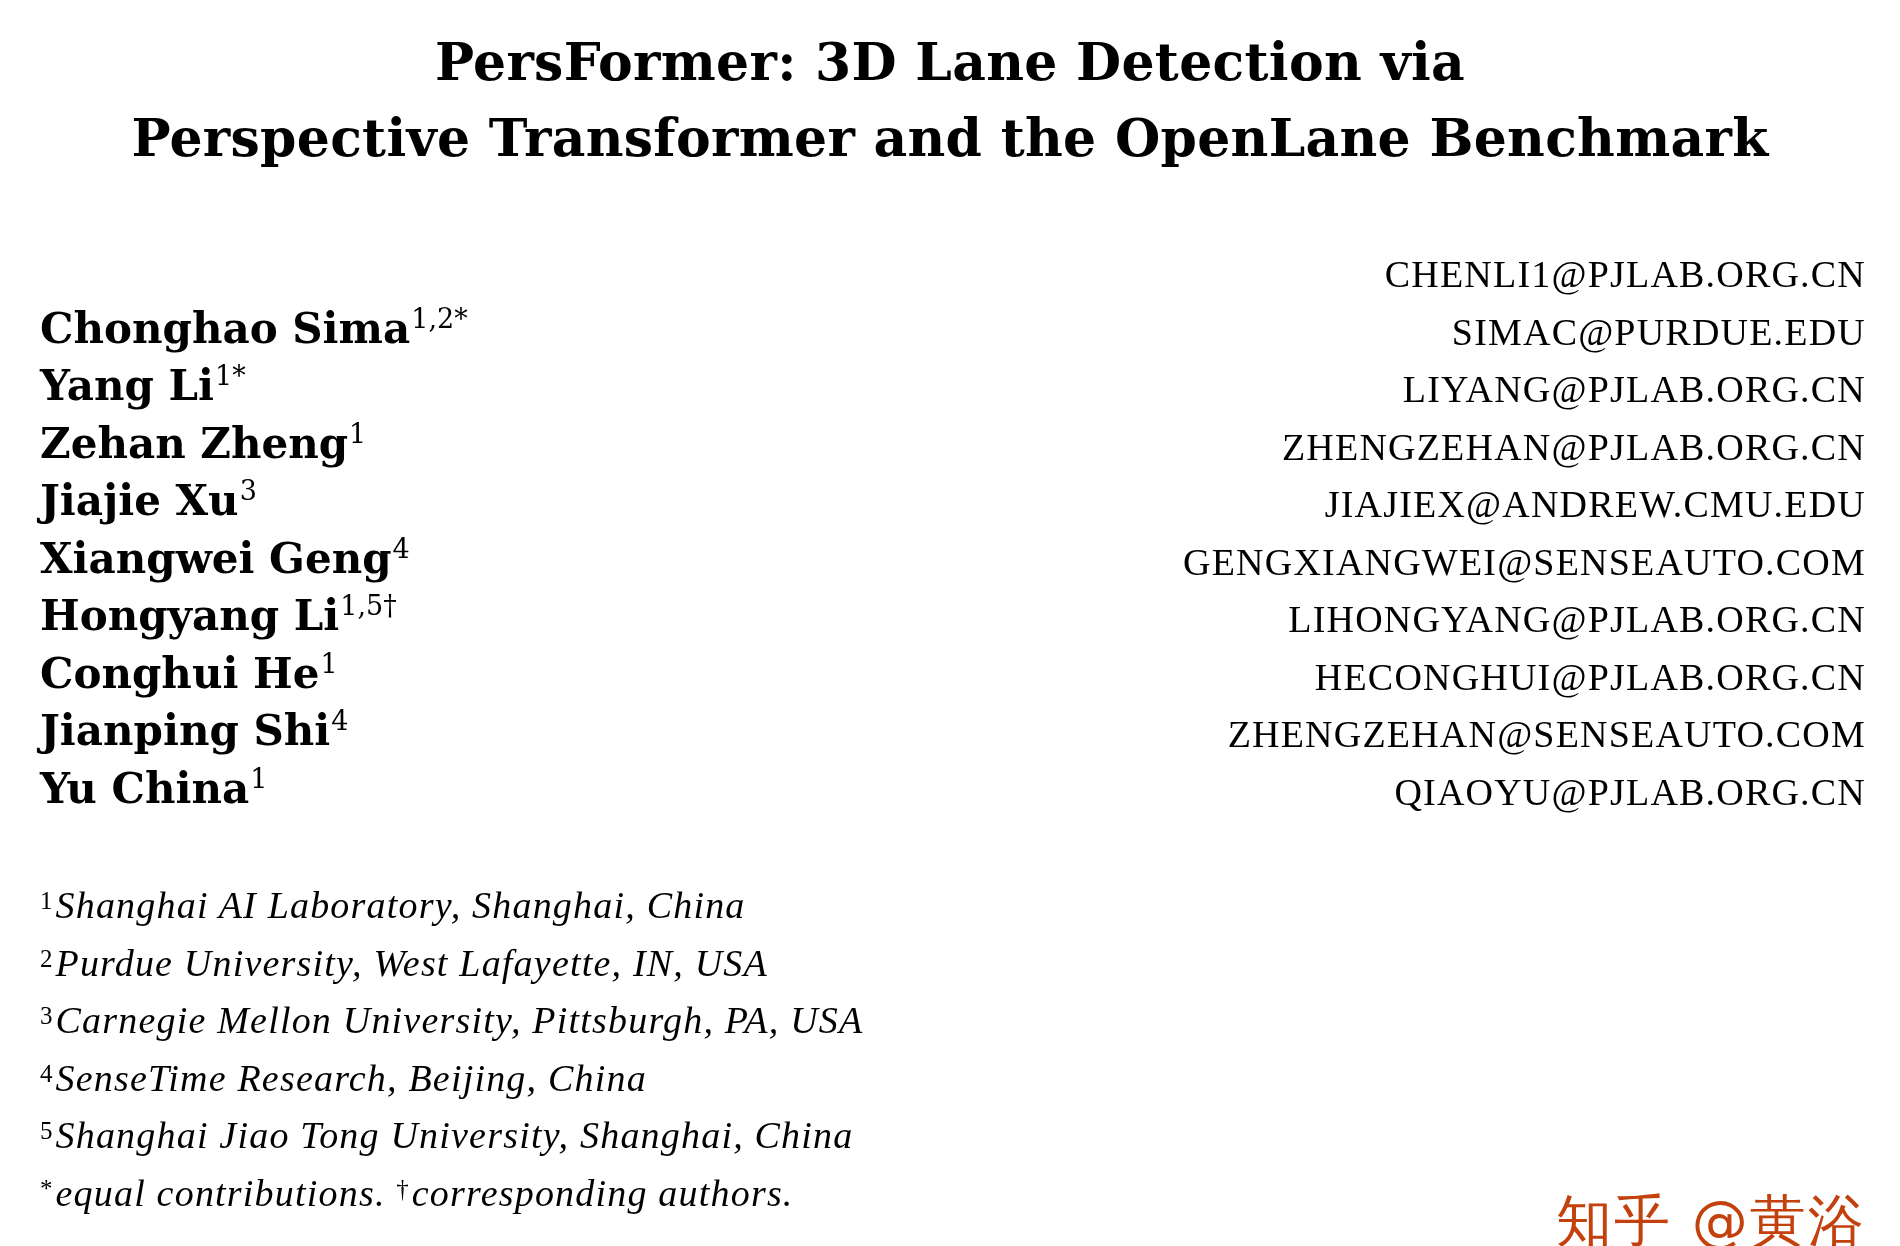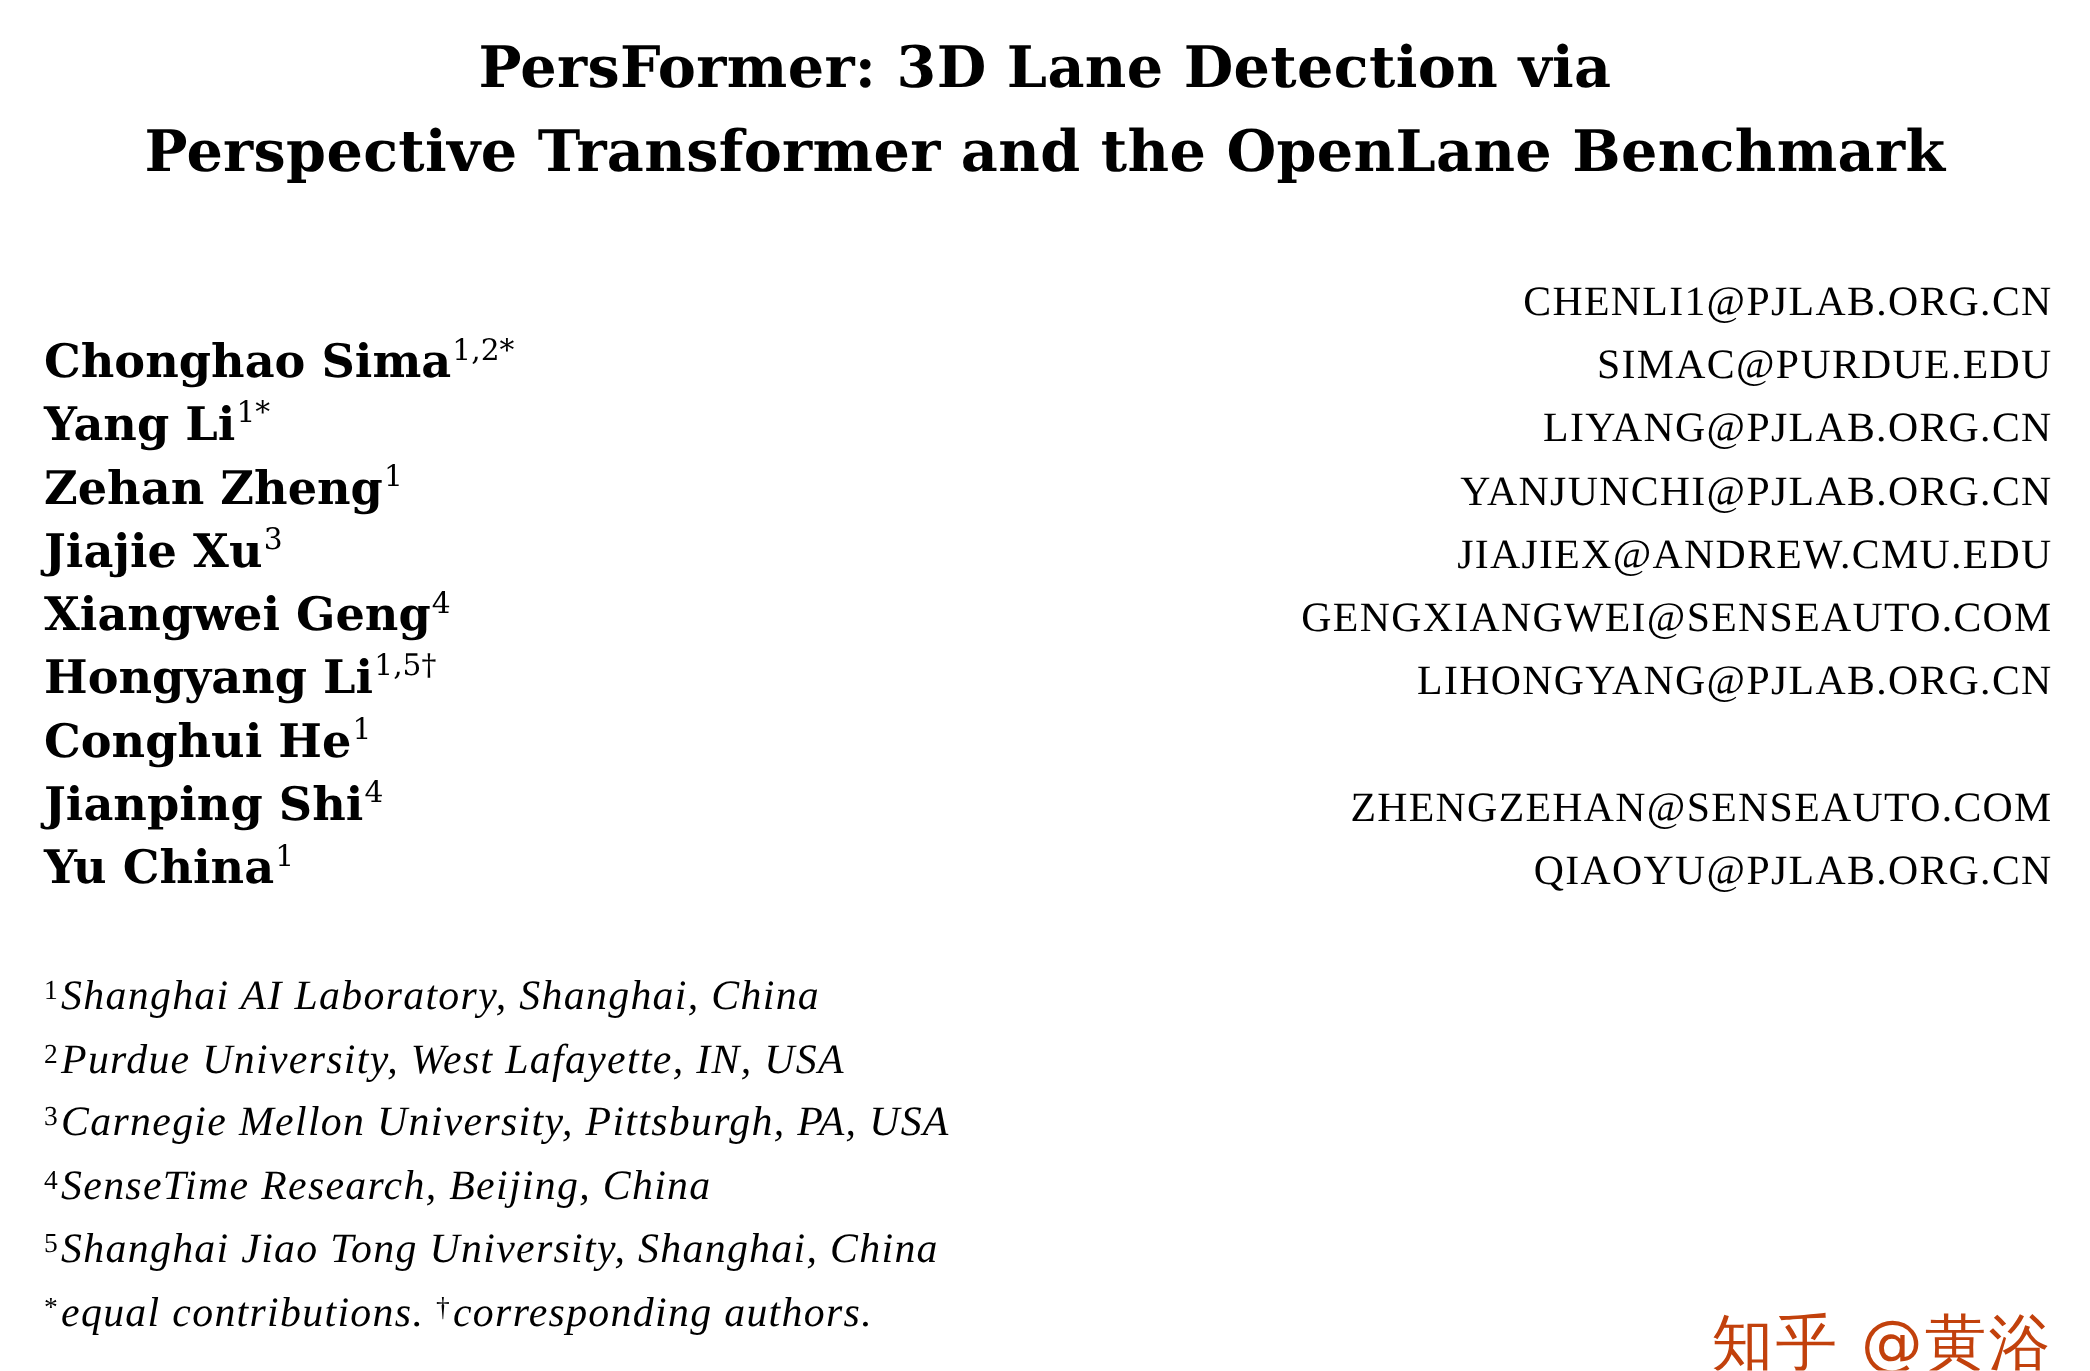--- a/index.html
+++ b/index.html
@@ -33,36 +33,37 @@
   <div class="row">
     <span class="name"><span>Chonghao Sima</span><sup>1,2*</sup></span>
     <span class="email">SIMAC@PURDUE.EDU</span>
   </div>
   <div class="row">
     <span class="name"><span>Yang Li</span><sup>1*</sup></span>
     <span class="email">LIYANG@PJLAB.ORG.CN</span>
   </div>
   <div class="row">
     <span class="name"><span>Zehan Zheng</span><sup>1</sup></span>
-    <span class="email">YANJUNCHI@PJLAB.ORG.CN</span>
+    <span class="email">ZHENGZEHAN@PJLAB.ORG.CN</span>
   </div>
   <div class="row">
     <span class="name"><span>Jiajie Xu</span><sup>3</sup></span>
     <span class="email">JIAJIEX@ANDREW.CMU.EDU</span>
   </div>
   <div class="row">
     <span class="name"><span>Xiangwei Geng</span><sup>4</sup></span>
     <span class="email">GENGXIANGWEI@SENSEAUTO.COM</span>
   </div>
   <div class="row">
     <span class="name"><span>Hongyang Li</span><sup>1,5†</sup></span>
     <span class="email">LIHONGYANG@PJLAB.ORG.CN</span>
   </div>
   <div class="row">
     <span class="name"><span>Conghui He</span><sup>1</sup></span>
+    <span class="email">HECONGHUI@PJLAB.ORG.CN</span>
   </div>
   <div class="row">
     <span class="name"><span>Jianping Shi</span><sup>4</sup></span>
     <span class="email">ZHENGZEHAN@SENSEAUTO.COM</span>
   </div>
   <div class="row">
     <span class="name"><span>Yu China</span><sup>1</sup></span>
     <span class="email">QIAOYU@PJLAB.ORG.CN</span>
   </div>
 </div>

